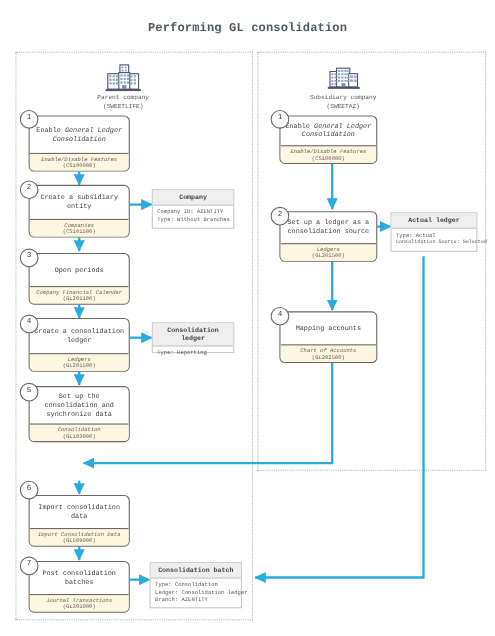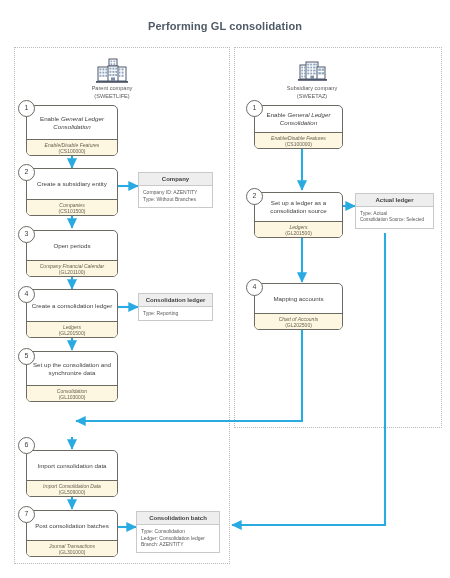--- a/index.html
+++ b/index.html
@@ -11,20 +11,21 @@
     width: 450px;
     height: 578px;
     font-family: "Liberation Sans", sans-serif;
     color: #4a4a4a;
     overflow: hidden;
   }
   #canvas {
     position: relative;
     width: 450px;
     height: 578px;
+    font-family: Liberation Mono, monospace;
   }
   #svg-layer {
     position: absolute;
     left: 0; top: 0;
     width: 450px;
     height: 578px;
     pointer-events: none;
   }
 
   .diagram-title {

